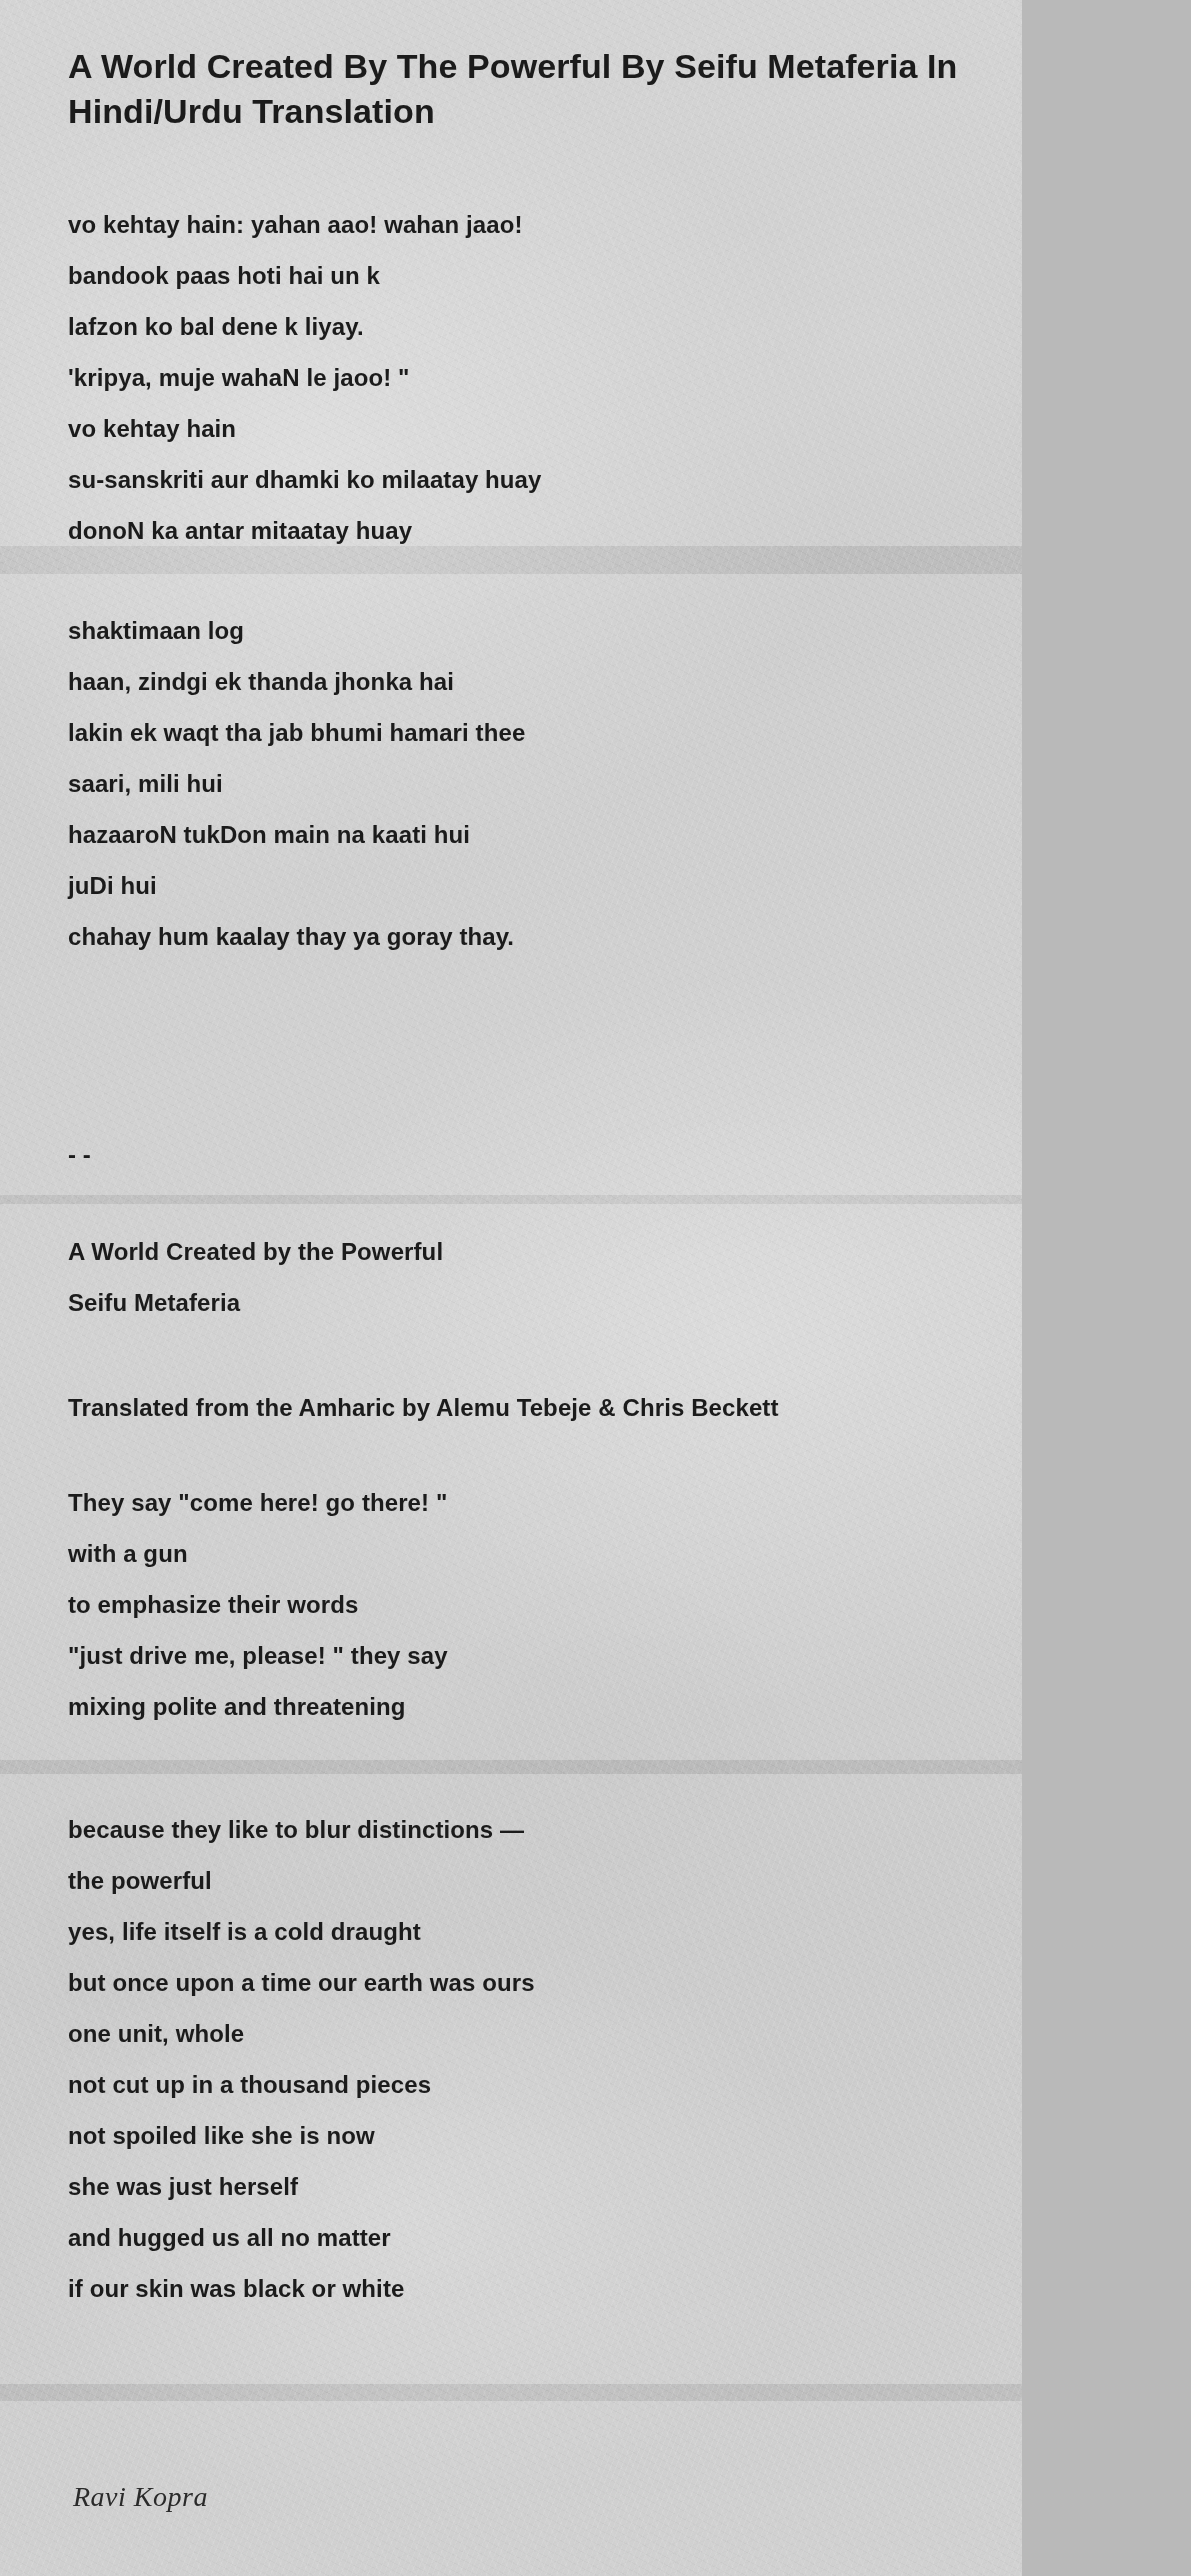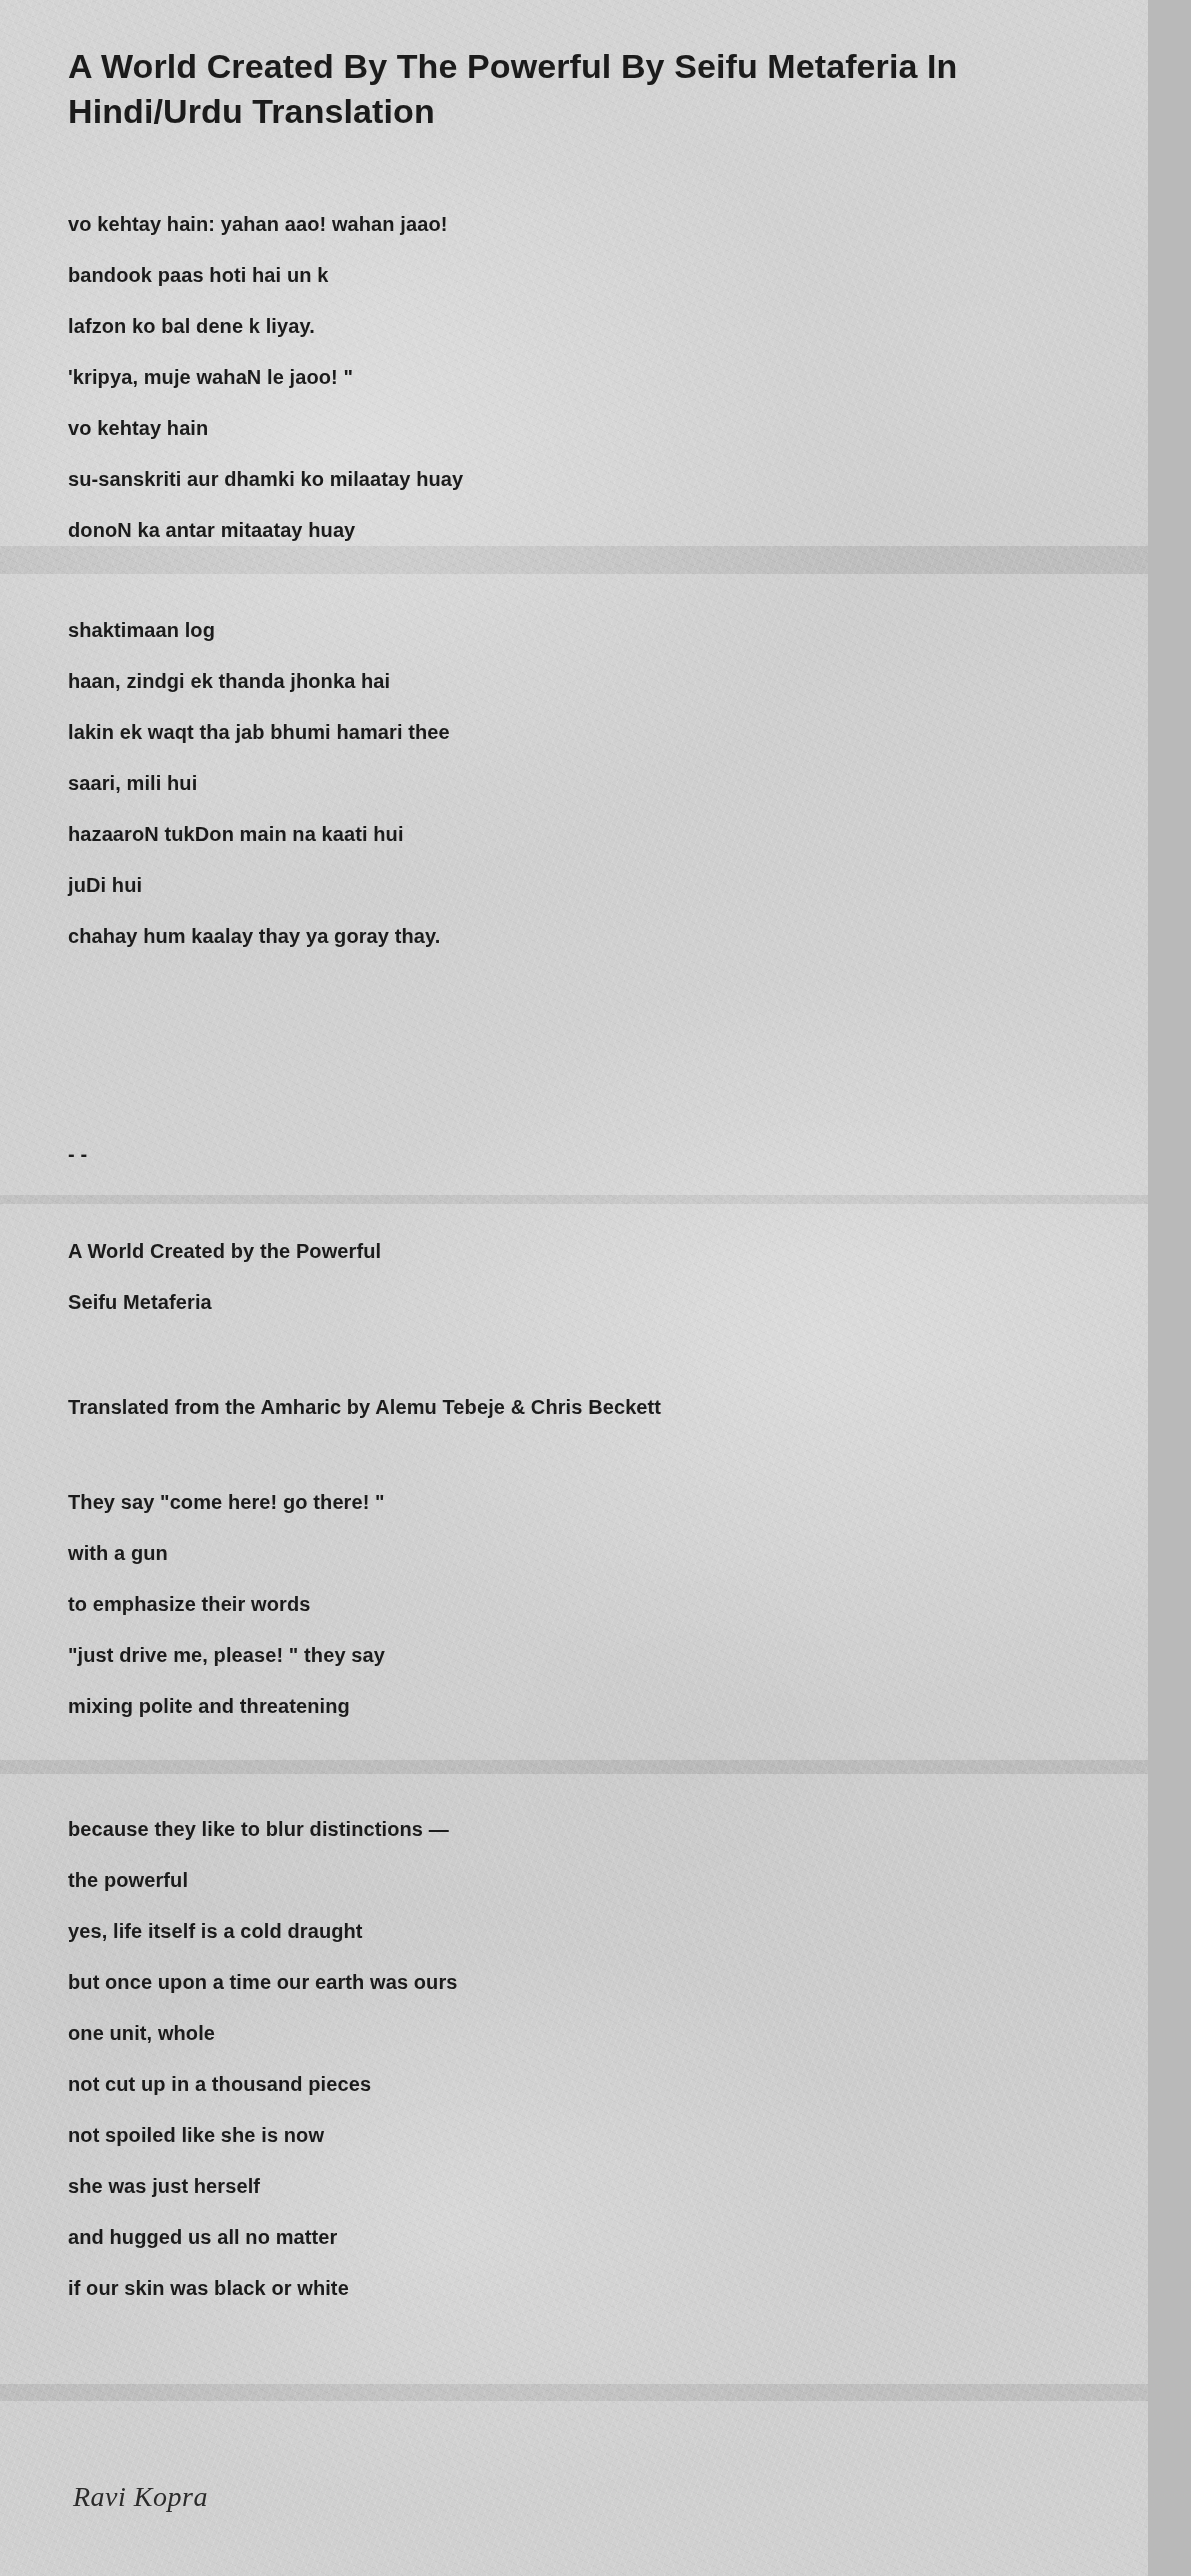--- a/index.html
+++ b/index.html
@@ -10,21 +10,21 @@
     width: 1192px;
     height: 2576px;
     background: #b9b9b9;
     font-family: "Liberation Sans", sans-serif;
     overflow: hidden;
   }
 
   
   .page {
     position: relative;
-    width: 1148px;
+    width: 1022px;
     height: 2576px;
     background:
       radial-gradient(ellipse 894px 695px at 30% 18%, rgba(255,255,255,0.30), rgba(255,255,255,0) 60%),
       radial-gradient(ellipse 794px 596px at 72% 52%, rgba(255,255,255,0.22), rgba(255,255,255,0) 62%),
       radial-gradient(ellipse 695px 497px at 40% 86%, rgba(255,255,255,0.20), rgba(255,255,255,0) 60%),
       linear-gradient(175deg, #c6c6c6 0%, #bdbdbd 25%, #c3c3c3 50%, #bababa 75%, #c1c1c1 100%);
     overflow: hidden;
   }
 
   
@@ -83,21 +83,21 @@
     font-weight: bold;
     color: #1b1b1b;
     letter-spacing: 0.1px;
   }
 
   .stanza {
     position: absolute;
     left: 68px;
     width: 1082px;
     color: #1b1b1b;
-    font-size: 20px;
+    font-size: 24px;
     line-height: 51px;
     font-weight: bold;
     letter-spacing: 0.1px;
   }
   .stanza .line {
     white-space: pre-wrap;
     min-height: 51px;
   }
 
   .s1 { top: 199px; }

